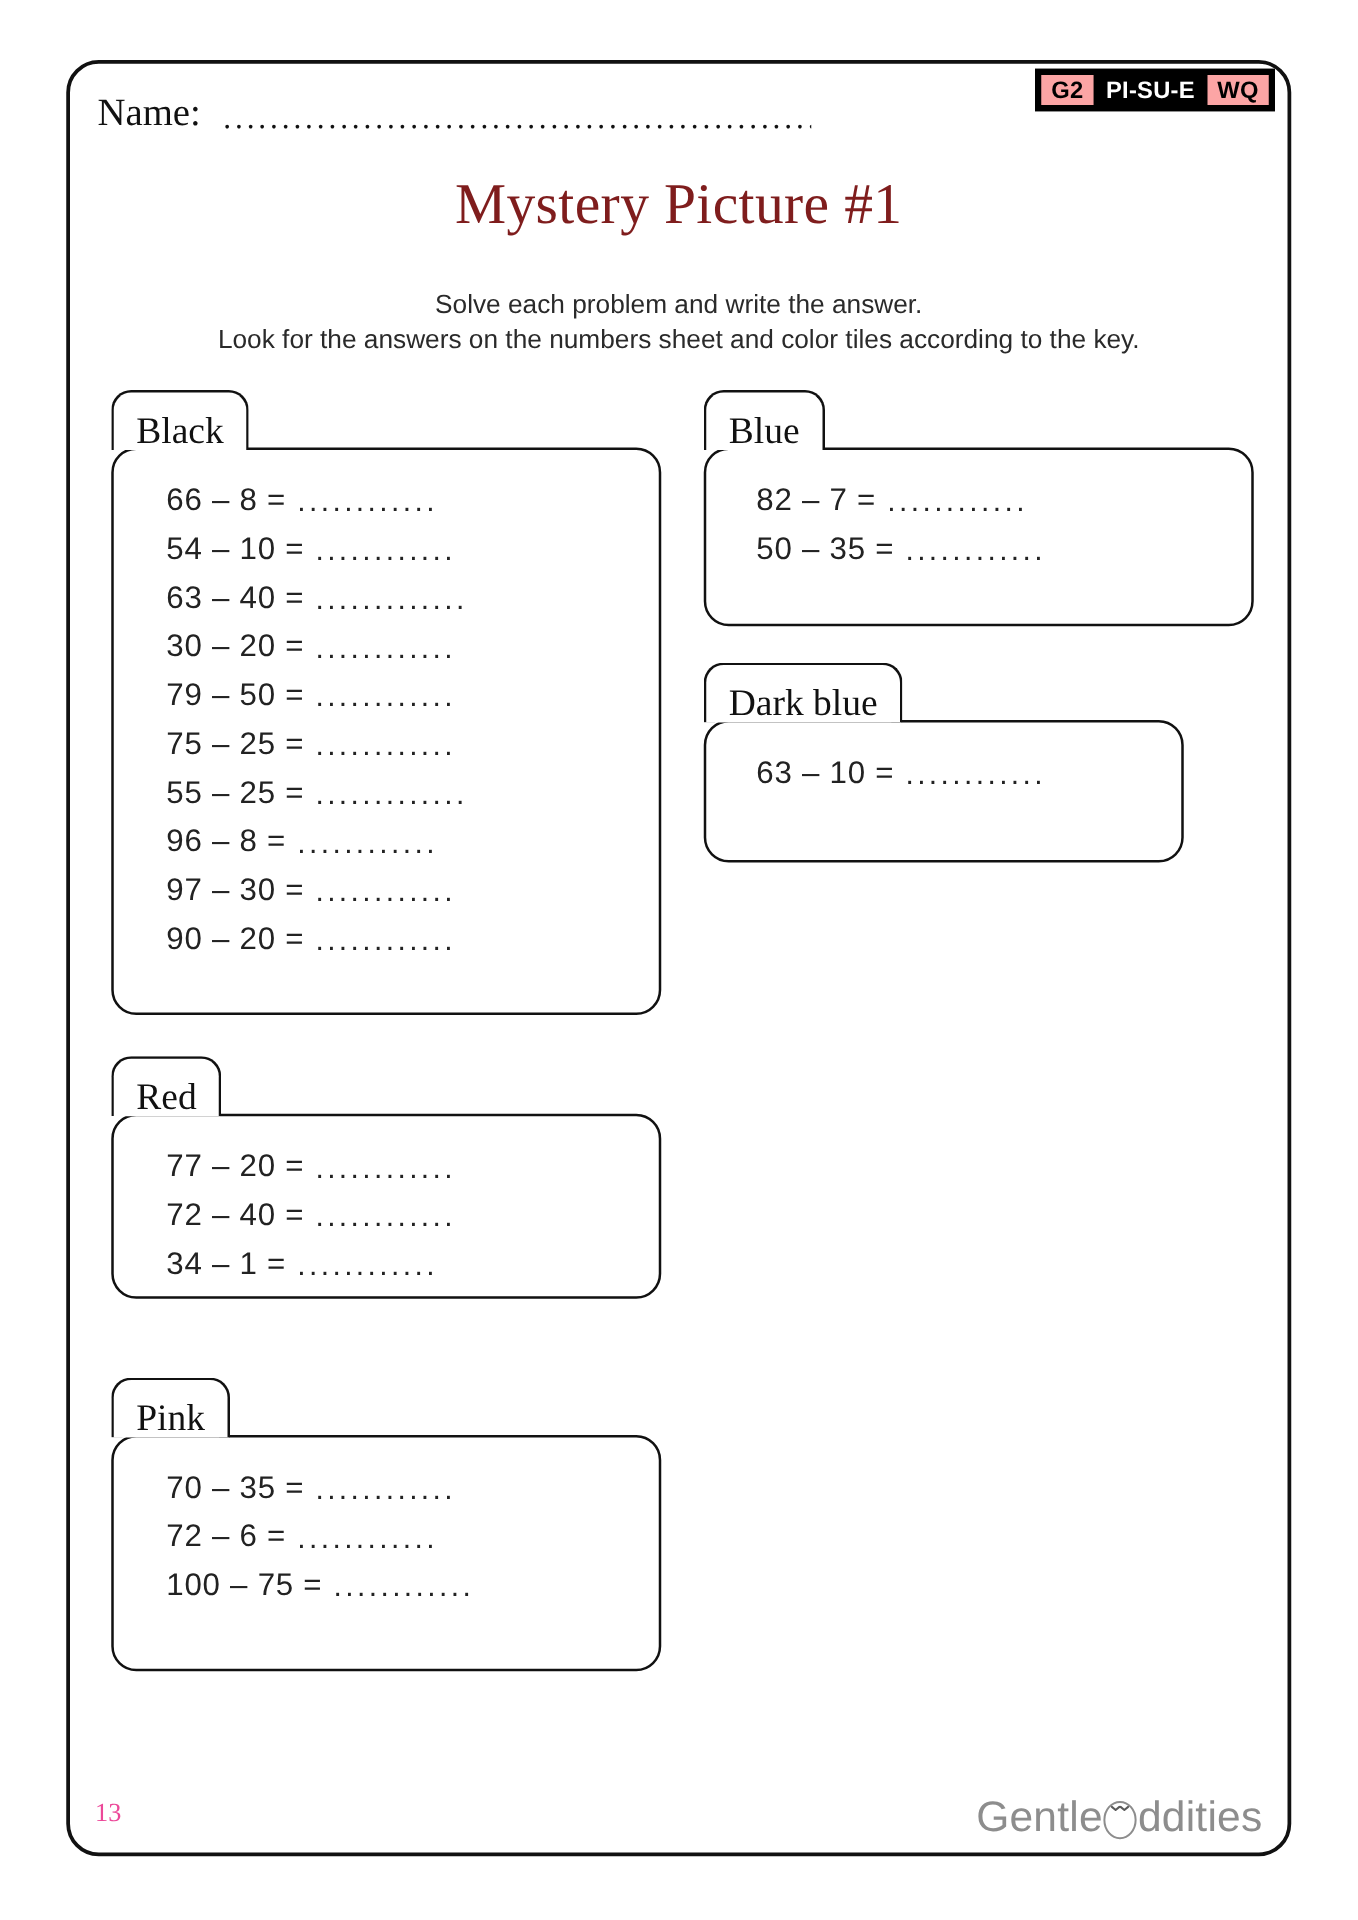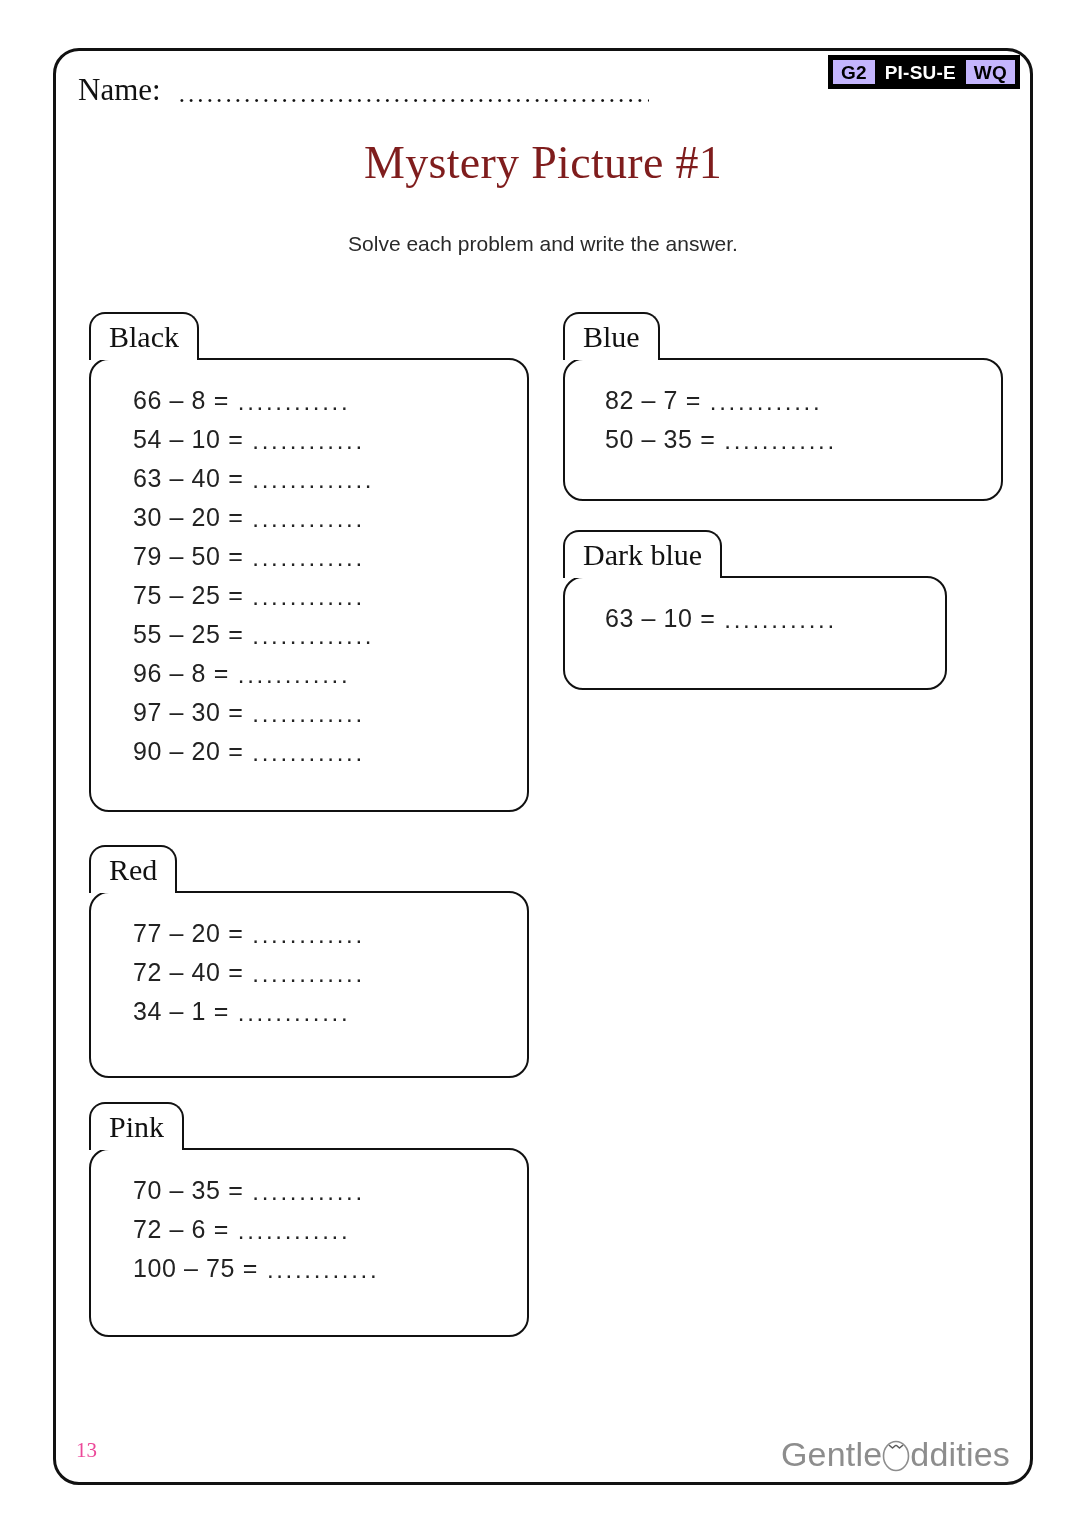--- a/index.html
+++ b/index.html
@@ -47,21 +47,21 @@
     align-items: center;
     justify-content: center;
     font-weight: bold;
     font-size: 19px;
     letter-spacing: 0.2px;
     line-height: 1;
     padding: 0 8px;
     font-family: "Liberation Sans", sans-serif;
   }
   .badge-seg.light {
-    background: #c4b5fd;
+    background: #fca5a5;
     color: #000000;
   }
   .badge-seg.dark {
     background: #000000;
     color: #ffffff;
     padding: 0 10px;
   }
 
   
   .name-row {
@@ -123,21 +123,21 @@
   .tab {
     position: absolute;
     left: 0;
     top: 0;
     height: 48px;
     border: 2.5px solid #111111;
     border-bottom: none;
     border-radius: 16px 16px 0 0;
     background: #ffffff;
     display: flex;
-    align-items: center;
+    align-items: flex-end;
     padding: 0 18px;
     box-sizing: border-box;
     z-index: 3;
   }
   .tab-label {
     font-family: "Liberation Serif", serif;
     font-size: 30px;
     color: #111111;
     line-height: 1;
     white-space: nowrap;
@@ -228,20 +228,21 @@
 
 <div class="name-row">
   <span class="name-label">Name:</span>
   <span class="name-dots">....................................................</span>
 </div>
 
 <div class="title">Mystery Picture #1</div>
 
 <div class="instructions">
   <div>Solve each problem and write the answer.</div>
+  <div>Look for the answers on the numbers sheet and color tiles according to the key.</div>
 </div>
 
 <div class="group" style="left:89px; top:312px;">
   <div class="tab">
     <span class="tab-label">Black</span>
   </div>
   <div class="box" style="width:440px; height:454px;">
     <div class="problems">
       <div class="problem">
         <span class="expr">66 – 8 =</span>
@@ -316,21 +317,21 @@
         <span class="lead lead-w1">..................</span>
       </div>
     </div>
   </div>
 </div>
 
 <div class="group" style="left:89px; top:845px;">
   <div class="tab">
     <span class="tab-label">Red</span>
   </div>
-  <div class="box" style="width:440px; height:187px;">
+  <div class="box" style="width:440px; height:148px;">
     <div class="problems">
       <div class="problem">
         <span class="expr">77 – 20 =</span>
         <span class="lead lead-w1">..................</span>
       </div>
       <div class="problem">
         <span class="expr">72 – 40 =</span>
         <span class="lead lead-w1">..................</span>
       </div>
       <div class="problem">

